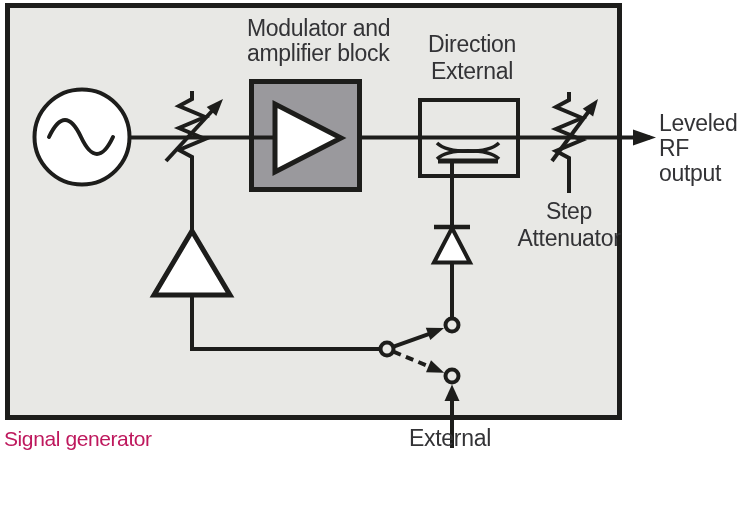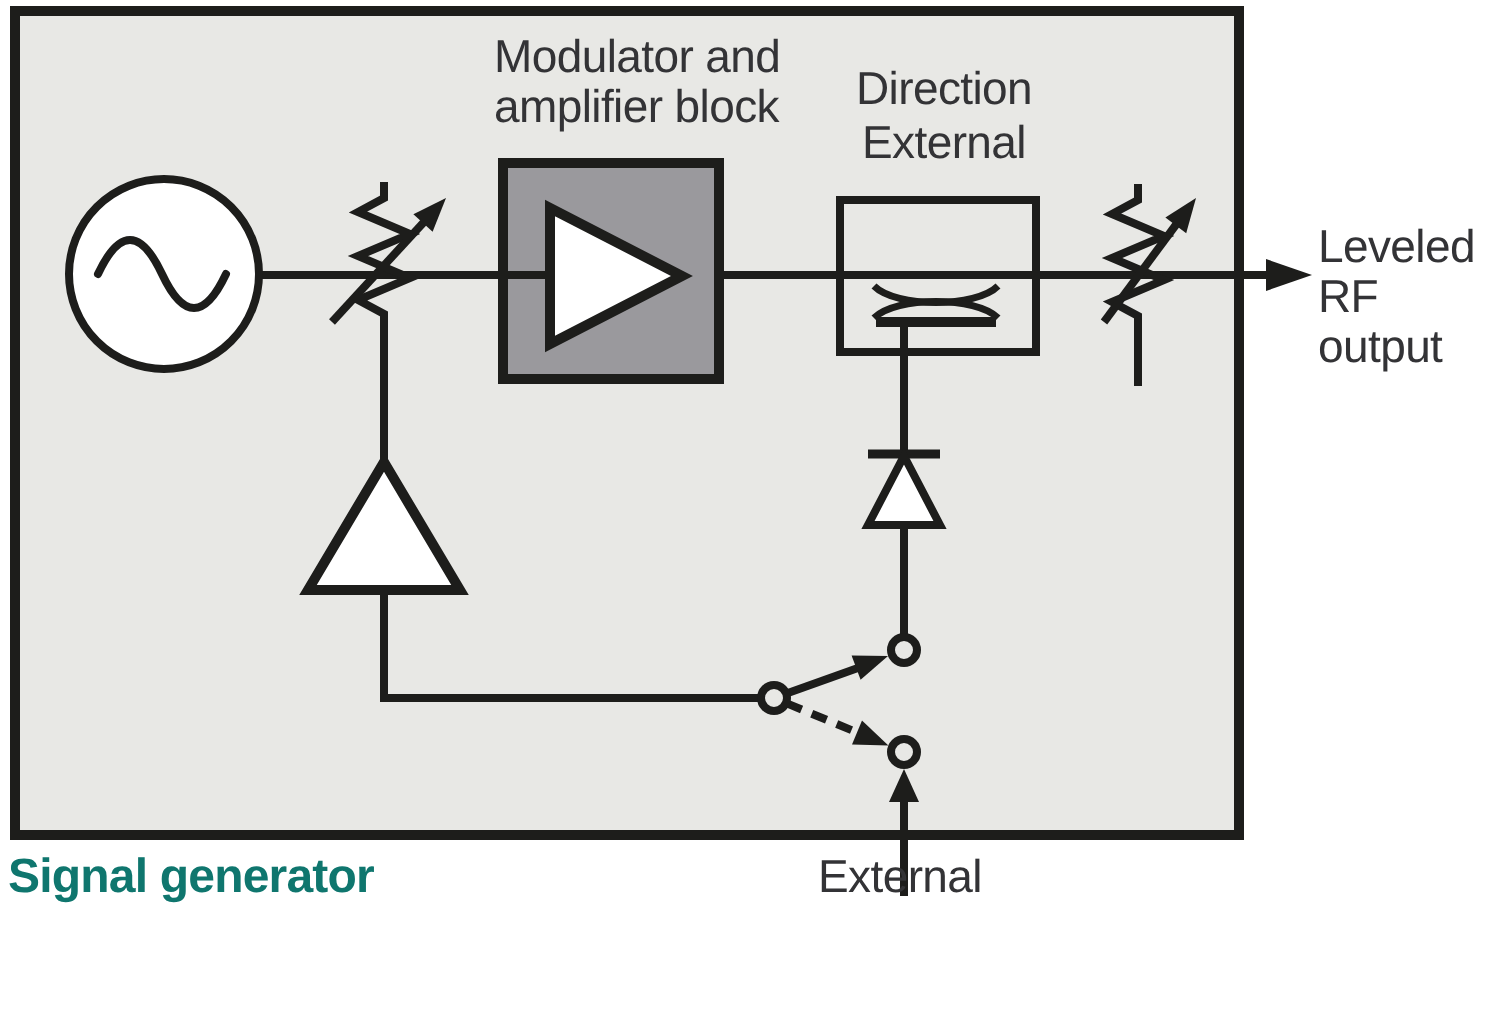--- a/index.html
+++ b/index.html
@@ -8,21 +8,21 @@
     font-family:"Liberation Sans","DejaVu Sans",sans-serif;
     border-radius:11px;
   }
   #art{position:absolute;left:0;top:0;}
   .label{
     position:absolute;color:#333336;font-size:23px;letter-spacing:-0.3px;
     line-height:25px;white-space:nowrap;
   }
   .label.centered{text-align:center;line-height:27px;}
   .title{
-    position:absolute;color:#0f766e;font-size:24px;font-weight:bold;
+    position:absolute;color:#be185d;font-size:21px;font-weight:normal;
     letter-spacing:-0.4px;line-height:30px;white-space:nowrap;
   }
   
   #lbl-modulator{left:247px;top:16px;}
   #lbl-coupler{left:412px;top:31px;width:120px;}
   #lbl-detector{left:314px;top:230px;width:120px;}
   #lbl-step{left:508px;top:198px;width:122px;}
   #lbl-output{left:659px;top:98px;margin-top:13px;}
   #lbl-alc{left:409px;top:426px;}
   #lbl-title{left:4px;top:424px;}
@@ -101,20 +101,24 @@
     <span>Modulator and</span><br>
     <span>amplifier block</span>
   </div>
 
   <div class="label centered" id="lbl-coupler">
     <span>Direction</span><br>
     <span>External</span>
   </div>
 
 
+  <div class="label centered" id="lbl-step">
+    <span>Step</span><br>
+    <span>Attenuator</span>
+  </div>
 
   <div class="label" id="lbl-output">
     <span>Leveled</span><br>
     <span>RF</span><br>
     <span>output</span>
   </div>
 
   <div class="label" id="lbl-alc">
     <span>External</span><br>
   </div>

